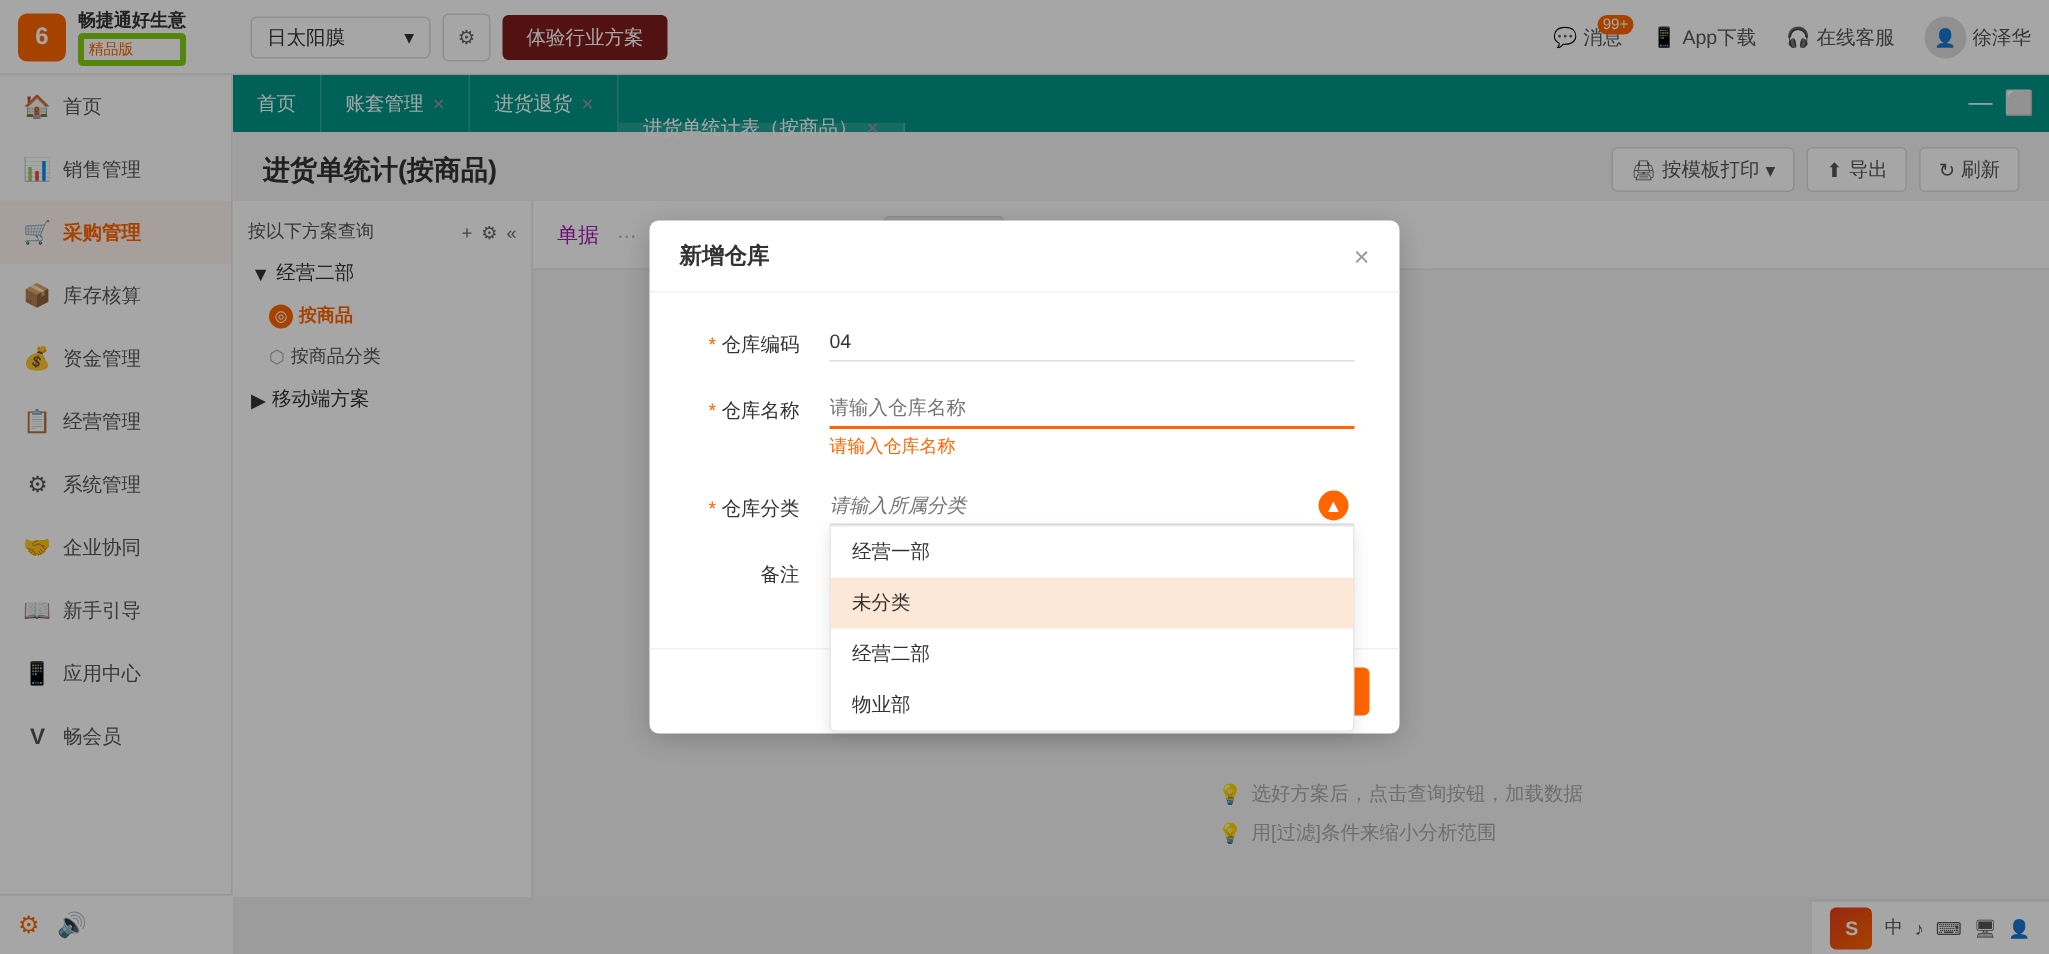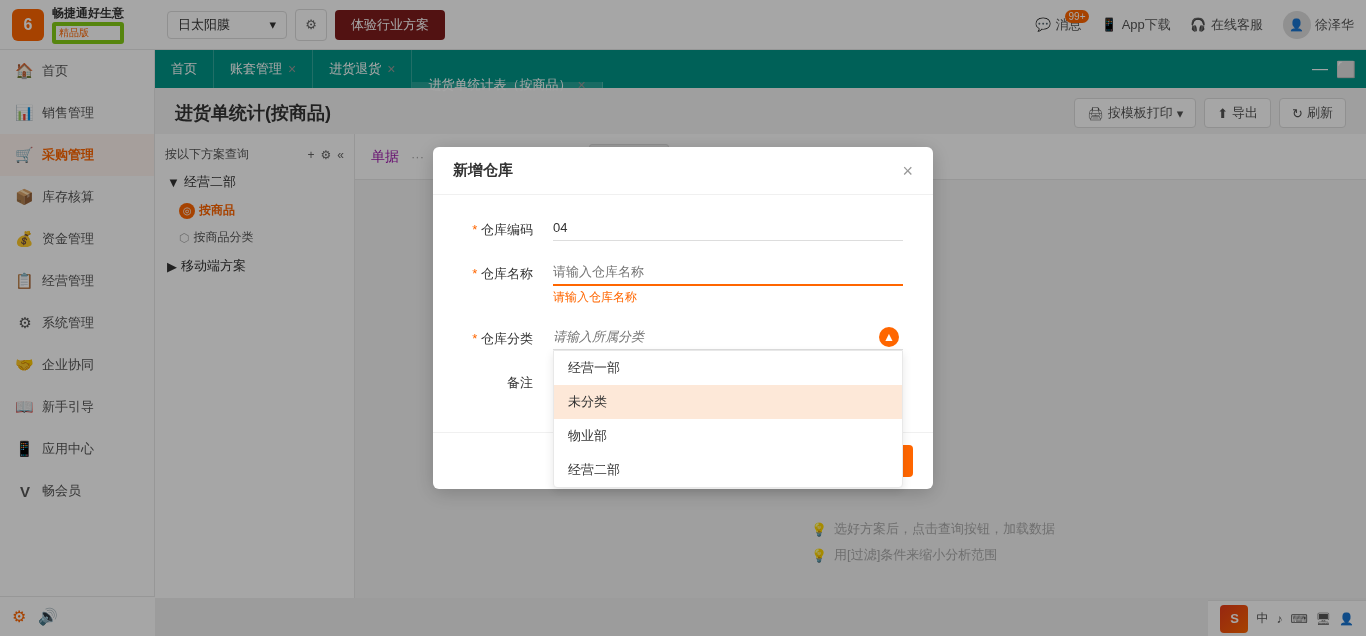--- a/index.html
+++ b/index.html
@@ -644,22 +644,22 @@
       <label class="form-label required">仓库分类</label>
       <div class="form-control" style="position:relative;">
         <div class="form-select-wrap">
           <input class="form-select-input" type="text" placeholder="请输入所属分类" style="">
           <div class="select-arrow-up">▲</div>
         </div>
 
         <div class="dropdown-list">
           <div class="dropdown-item">经营一部</div>
           <div class="dropdown-item highlighted">未分类</div>
+          <div class="dropdown-item">经营二部</div>
           <div class="dropdown-item">物业部</div>
-          <div class="dropdown-item">经营二部</div>
         </div>
       </div>
     </div>
 
     <div class="form-row">
       <label class="form-label">备注</label>
       <div class="form-control">
         <input class="form-input" type="text" style="">
       </div>
     </div>

